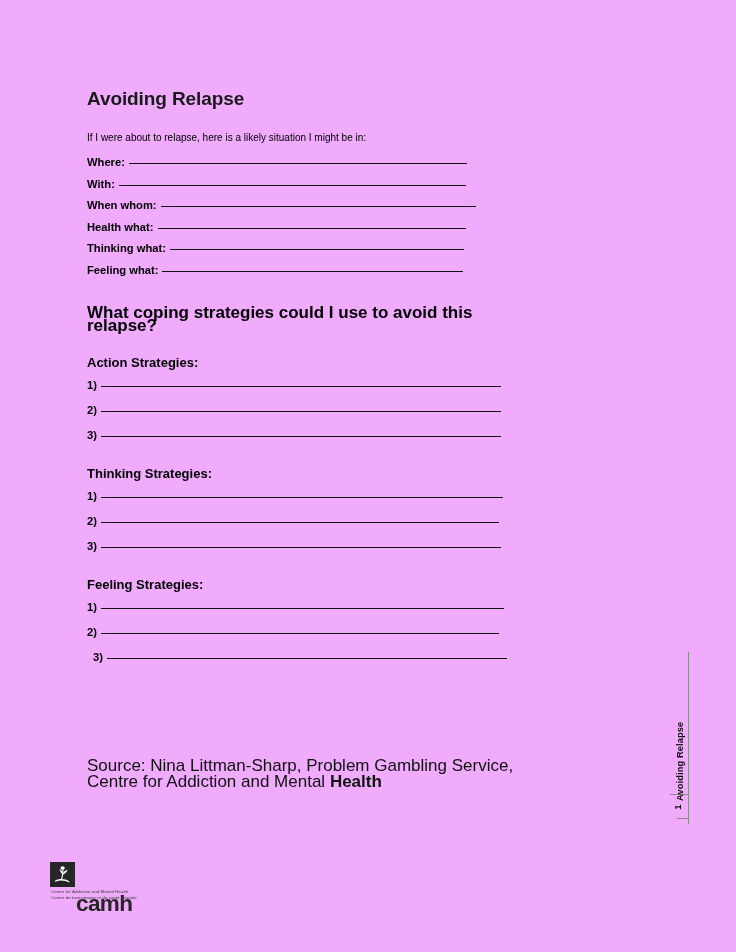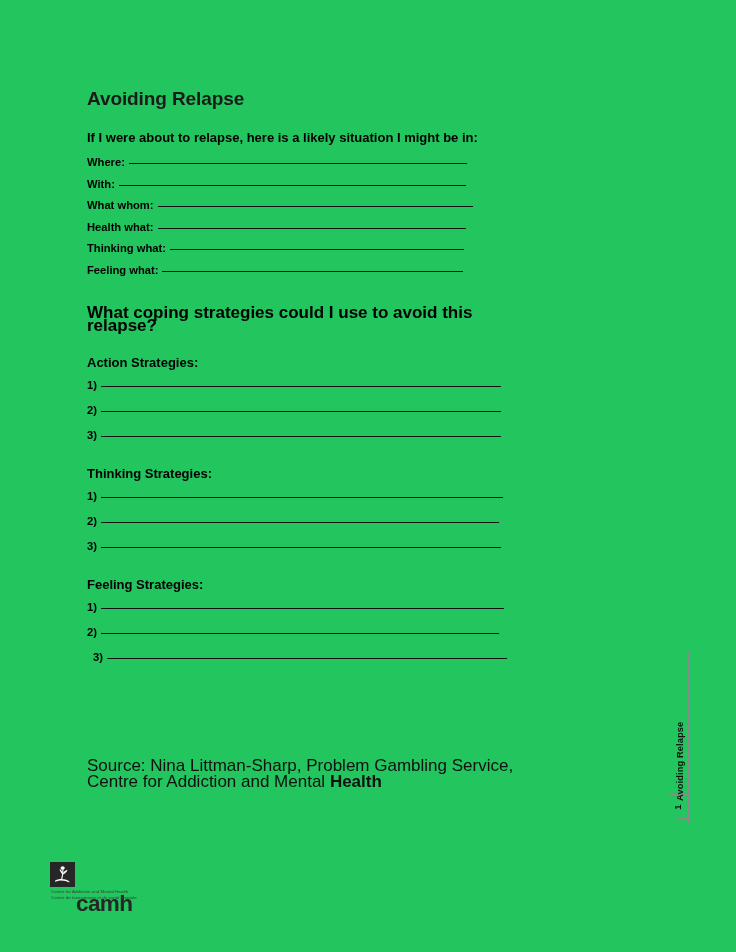--- a/index.html
+++ b/index.html
@@ -9,21 +9,21 @@
     background: #ffffff;
   }
   body {
     font-family: "Liberation Sans", sans-serif;
     color: #000000;
   }
   .page {
     position: relative;
     width: 736px;
     height: 952px;
-    background: #22c55e;
+    background: #f0abfc;
     overflow: hidden;
   }
 
   
   .sheet {
     position: absolute;
     left: 87px;
     top: 88px;
     width: 440px;
   }
@@ -31,22 +31,22 @@
   .doc-title {
     font-size: 19px;
     font-weight: bold;
     letter-spacing: -0.1px;
     line-height: 22px;
     margin: 0 0 21px 0;
     color: #1a1a1a;
   }
 
   .intro {
-    font-size: 13px;
-    font-weight: bold;
+    font-size: 10px;
+    font-weight: normal;
     line-height: 13px;
     margin: 0 0 12px 0;
   }
 
   
   .field-row {
     display: flex;
     align-items: baseline;
     font-size: 11.2px;
     font-weight: bold;
@@ -235,21 +235,21 @@
     <div class="field-list">
         <div class="field-row">
           <span class="field-label">Where:</span>
           <span class="field-rule" style="width: 338px;"></span>
         </div>
         <div class="field-row">
           <span class="field-label">With:</span>
           <span class="field-rule" style="width: 347px;"></span>
         </div>
         <div class="field-row">
-          <span class="field-label">What whom:</span>
+          <span class="field-label">When whom:</span>
           <span class="field-rule" style="width: 315px;"></span>
         </div>
         <div class="field-row">
           <span class="field-label">Health what:</span>
           <span class="field-rule" style="width: 308px;"></span>
         </div>
         <div class="field-row">
           <span class="field-label">Thinking what:</span>
           <span class="field-rule" style="width: 294px;"></span>
         </div>

